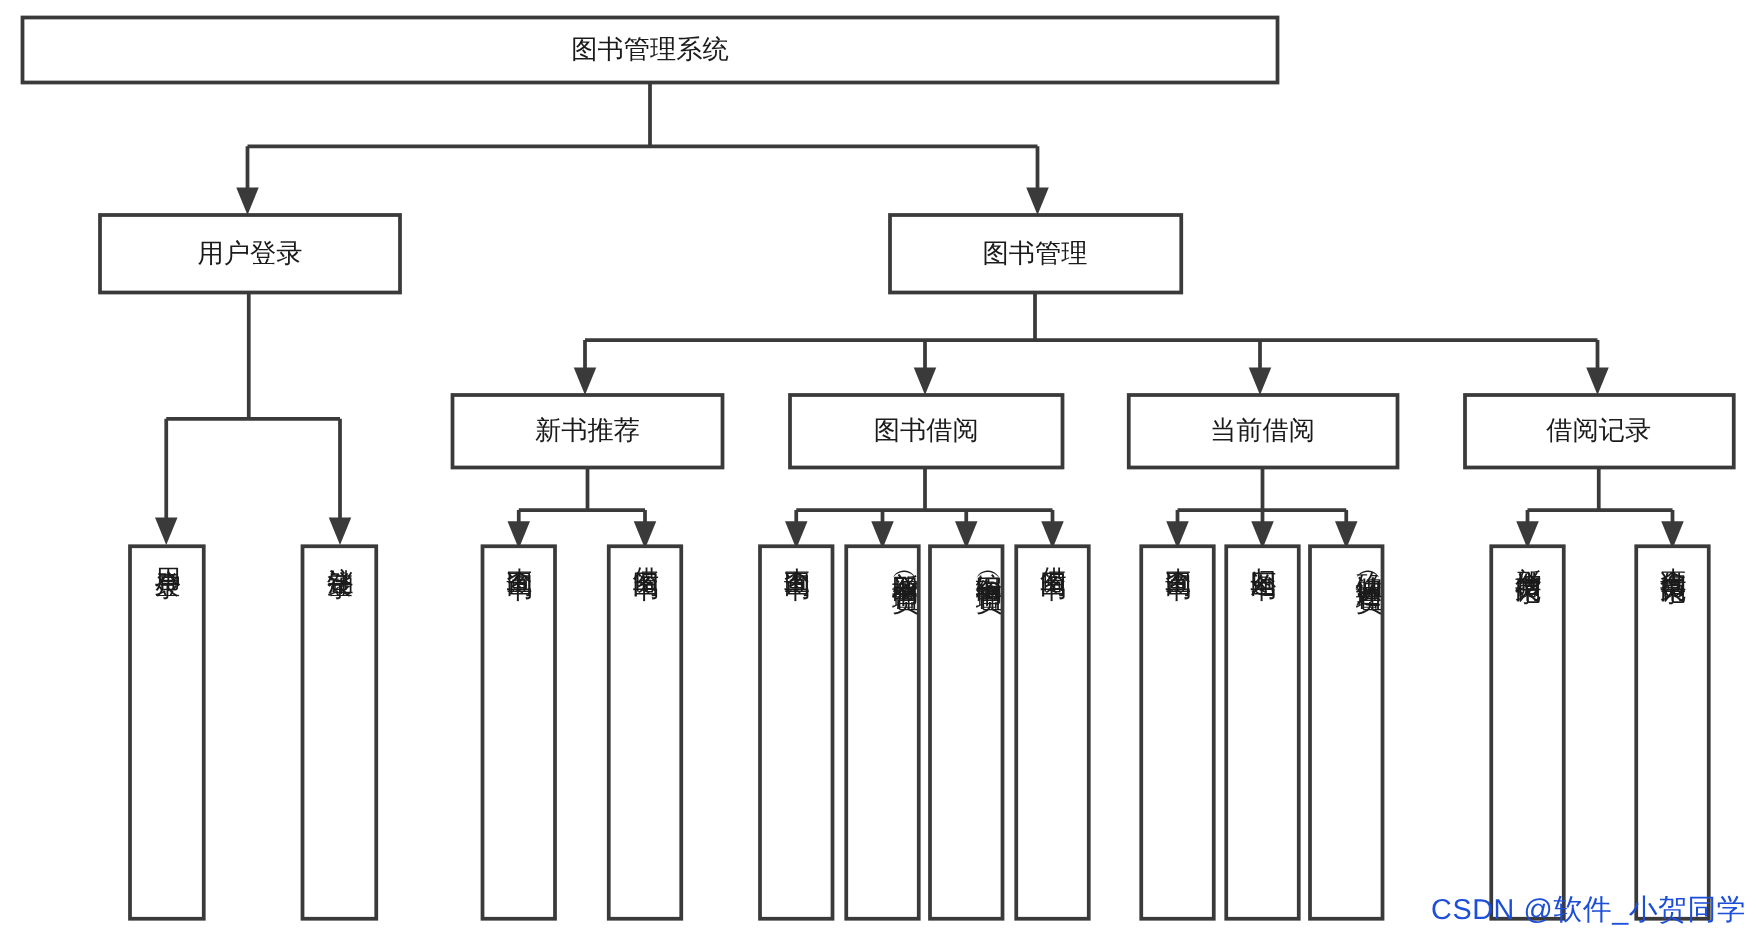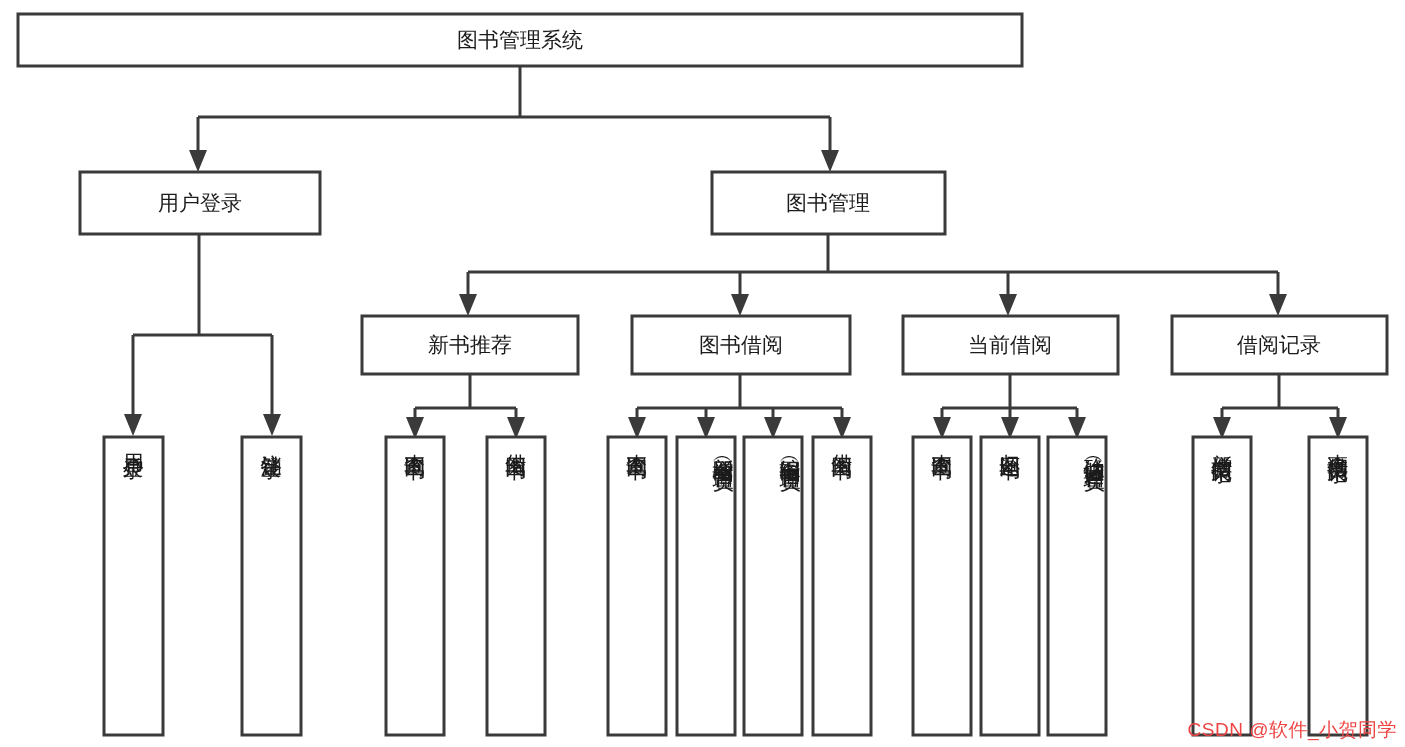--- a/index.html
+++ b/index.html
@@ -63,22 +63,22 @@
     pointer-events: none;
     display: flex;
     align-items: center;
     justify-content: flex-start;
   }
   .watermark {
     position: absolute;
     right: 8px;
     bottom: 4px;
     font-family: "Liberation Sans", sans-serif;
-    font-size: 19px;
-    color: #ef4444;
+    font-size: 23px;
+    color: #1d4ed8;
     letter-spacing: 0.5px;
     white-space: nowrap;
   }
 </style>
 </head>
 <body>
 
 <div id="diagram-root">
 
   <svg class="tree" viewBox="0 0 1405 747" xmlns="http://www.w3.org/2000/svg">

